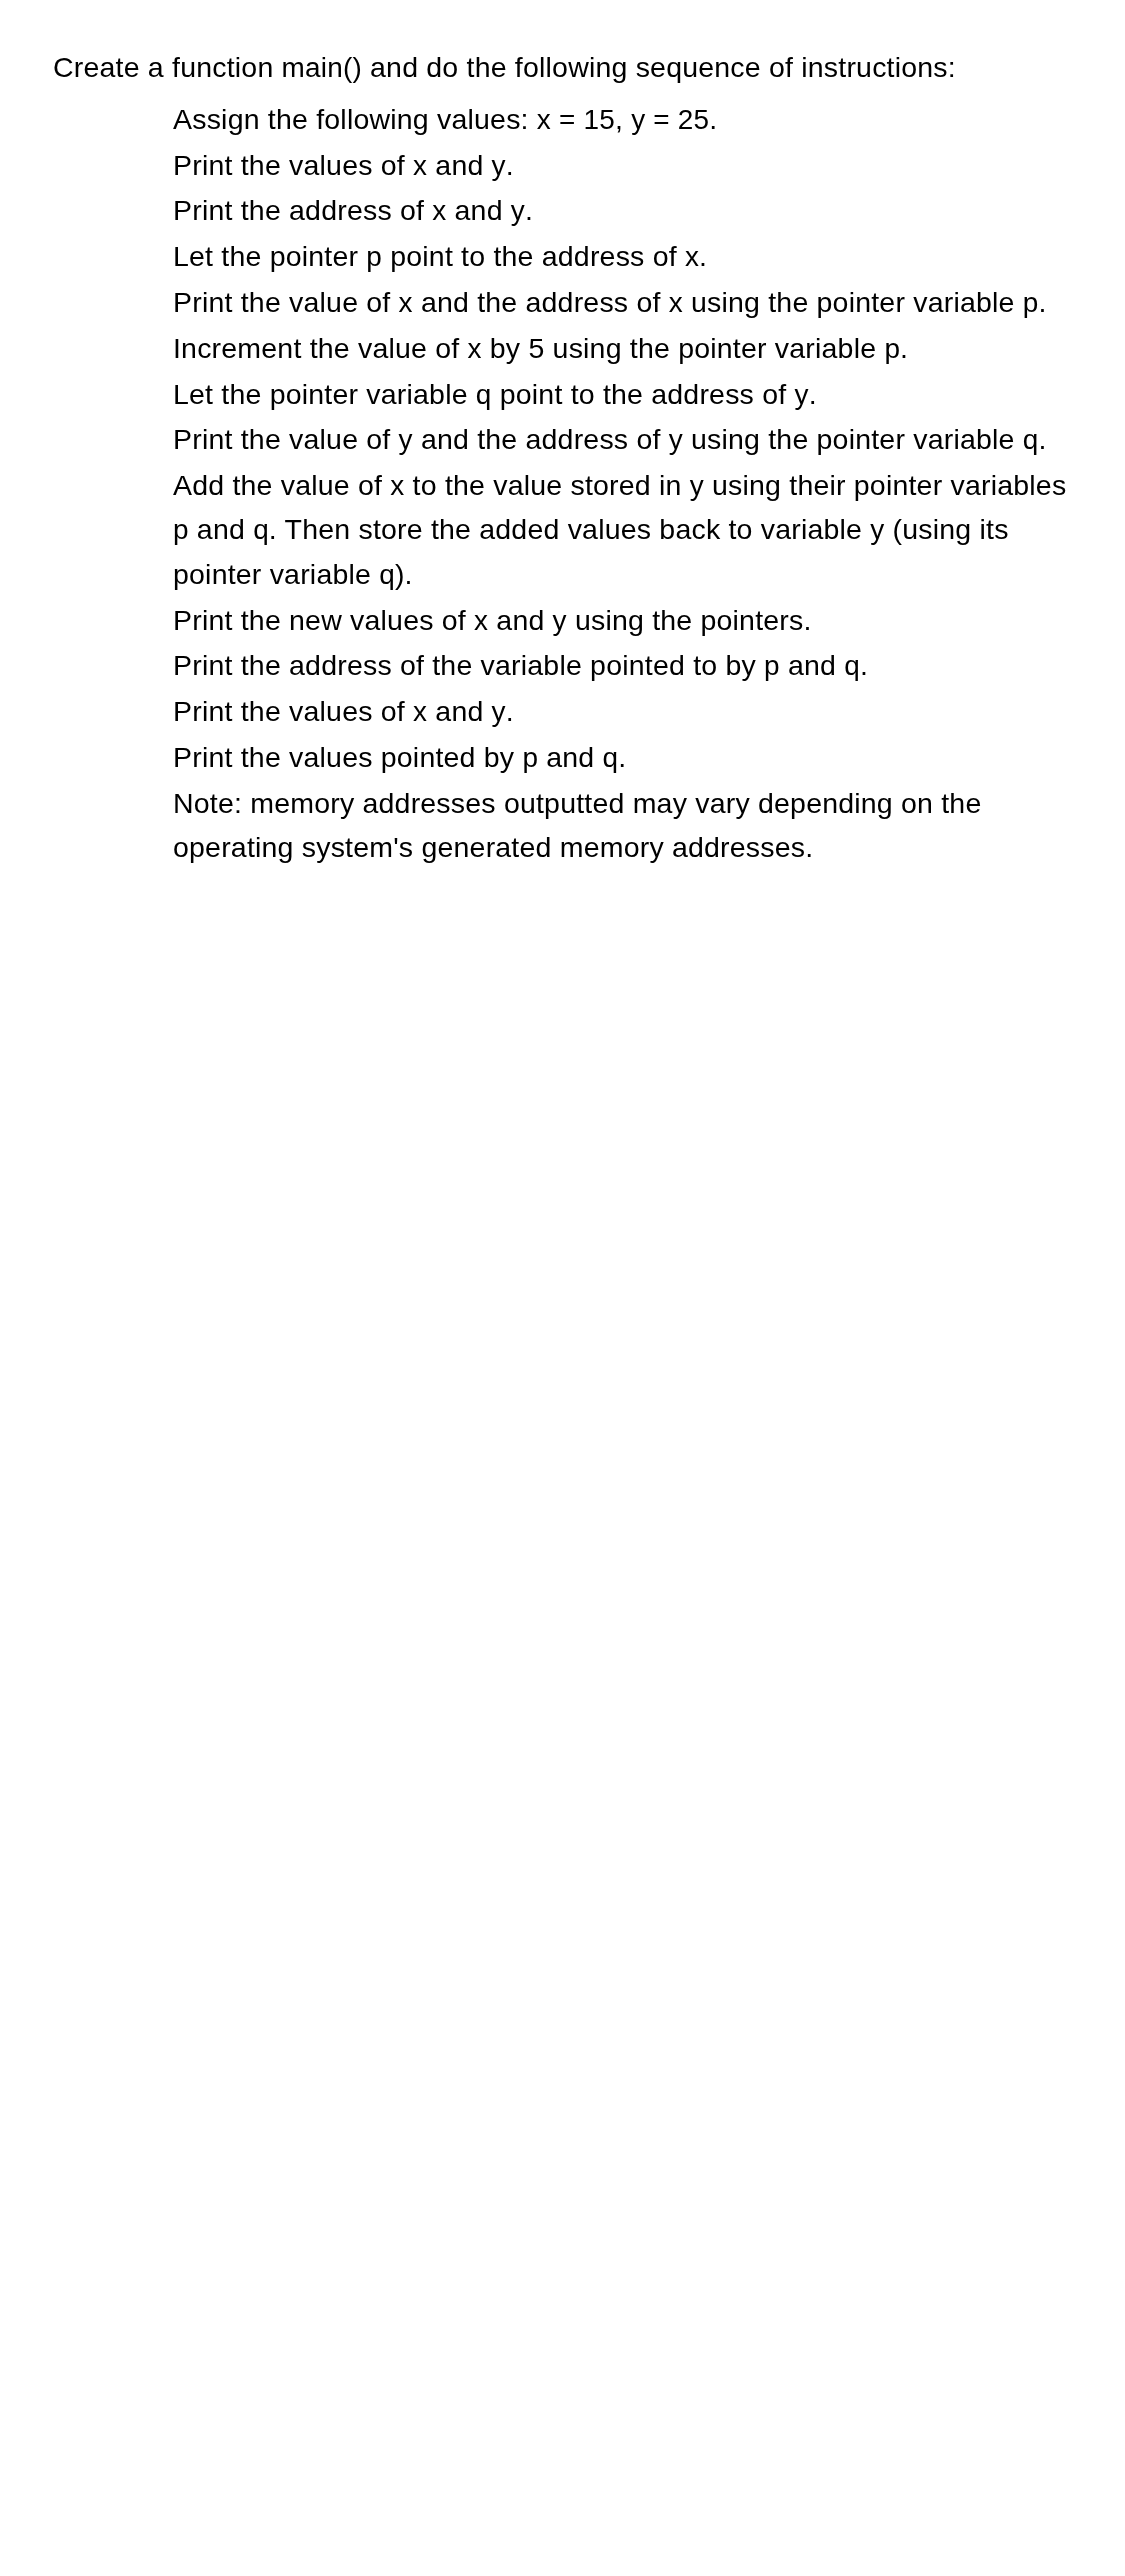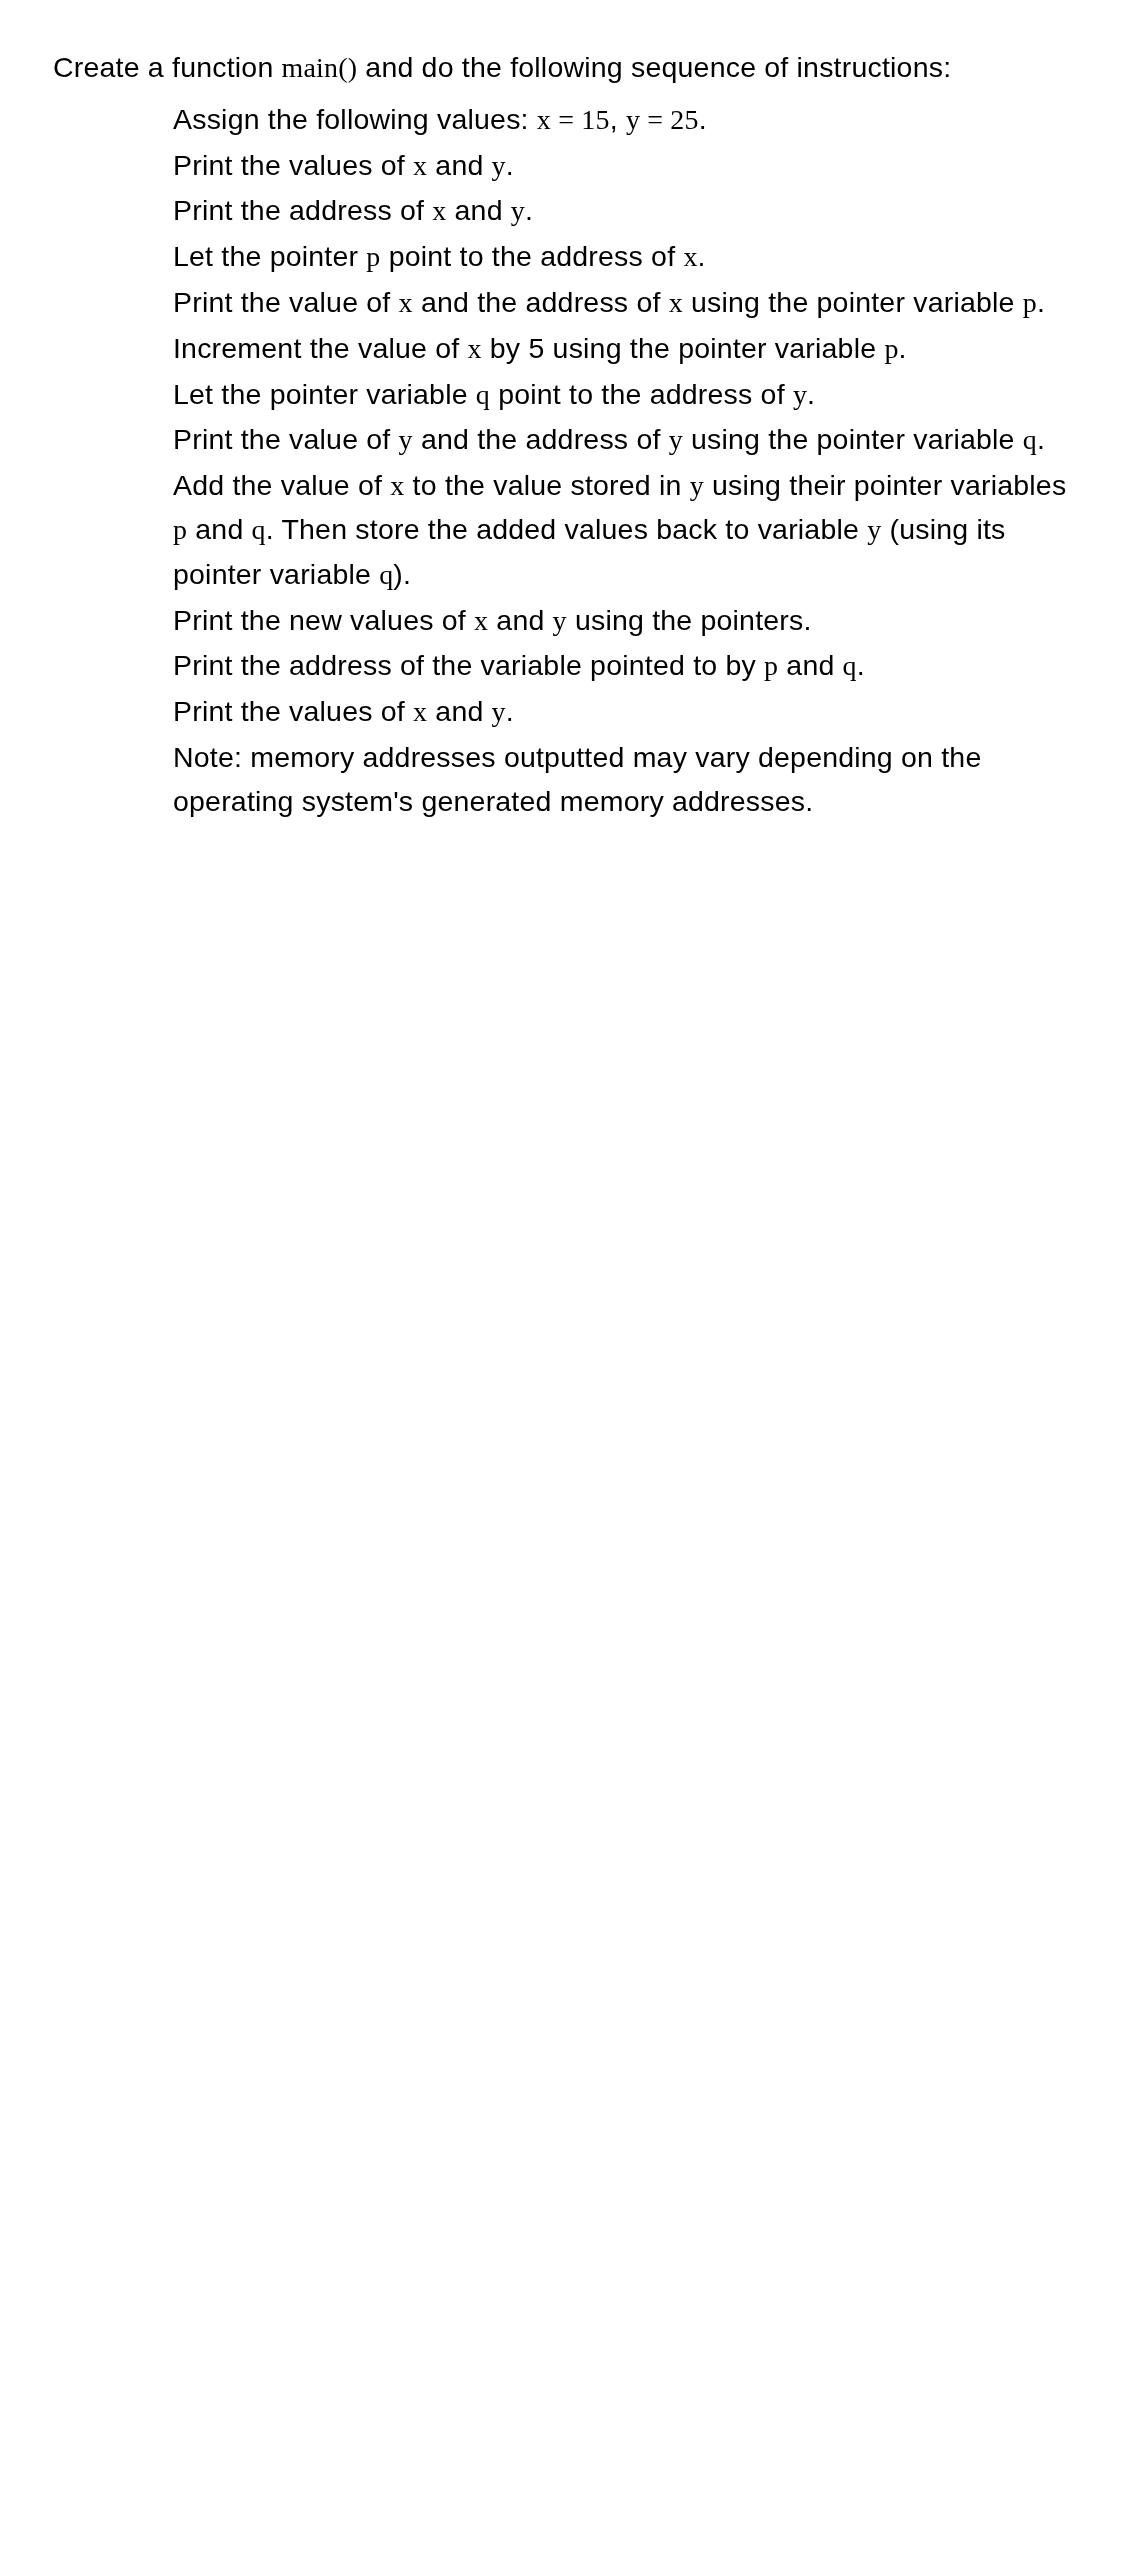--- a/index.html
+++ b/index.html
@@ -21,21 +21,21 @@
     letter-spacing: 0.2px;
   }
   .steps {
     padding-left: 120px;
   }
   .step {
     margin-bottom: 1.5px;
     letter-spacing: 0.2px;
   }
   .mono {
-    font-family: Liberation Serif, serif;
+    font-family: Liberation Sans, sans-serif;
     font-size: 0.98em;
   }
 </style>
 </head>
 <body>
 
 <div class="intro">
   <span>Create a function </span><span class="mono">main()</span><span> and do the following sequence of instructions:</span>
 </div>
 
@@ -45,15 +45,16 @@
     <div class="step"><span>Print the address of </span><span class="mono">x</span><span> and </span><span class="mono">y</span><span>.</span></div>
     <div class="step"><span>Let the pointer </span><span class="mono">p</span><span> point to the address of </span><span class="mono">x</span><span>.</span></div>
     <div class="step"><span>Print the value of </span><span class="mono">x</span><span> and the address of </span><span class="mono">x</span><span> using the pointer variable </span><span class="mono">p</span><span>.</span></div>
     <div class="step"><span>Increment the value of </span><span class="mono">x</span><span> by 5 using the pointer variable </span><span class="mono">p</span><span>.</span></div>
     <div class="step"><span>Let the pointer variable </span><span class="mono">q</span><span> point to the address of </span><span class="mono">y</span><span>.</span></div>
     <div class="step"><span>Print the value of </span><span class="mono">y</span><span> and the address of </span><span class="mono">y</span><span> using the pointer variable </span><span class="mono">q</span><span>.</span></div>
     <div class="step"><span>Add the value of </span><span class="mono">x</span><span> to the value stored in </span><span class="mono">y</span><span> using their pointer variables </span><span class="mono">p</span><span> and </span><span class="mono">q</span><span>. Then store the added values back to variable </span><span class="mono">y</span><span> (using its pointer variable </span><span class="mono">q</span><span>).</span></div>
     <div class="step"><span>Print the new values of </span><span class="mono">x</span><span> and </span><span class="mono">y</span><span> using the pointers.</span></div>
     <div class="step"><span>Print the address of the variable pointed to by </span><span class="mono">p</span><span> and </span><span class="mono">q</span><span>.</span></div>
     <div class="step"><span>Print the values of </span><span class="mono">x</span><span> and </span><span class="mono">y</span><span>.</span></div>
+    <div class="step"><span>Print the values pointed by </span><span class="mono">p</span><span> and </span><span class="mono">q</span><span>.</span></div>
     <div class="step"><span>Note: memory addresses outputted may vary depending on the operating system's generated memory addresses.</span></div>
   </div>
 
 
 </body></html>

